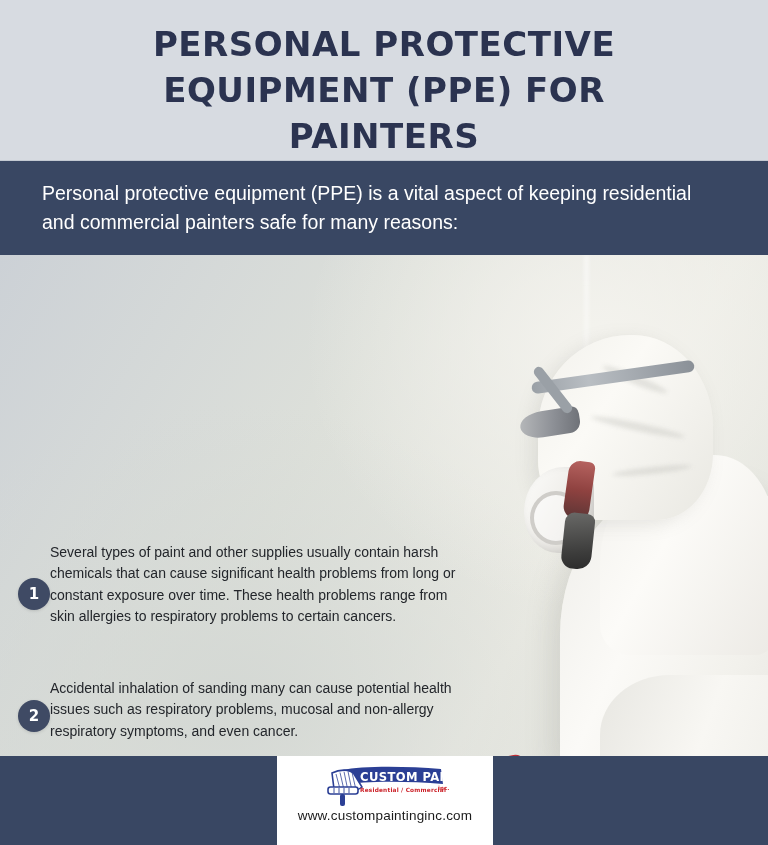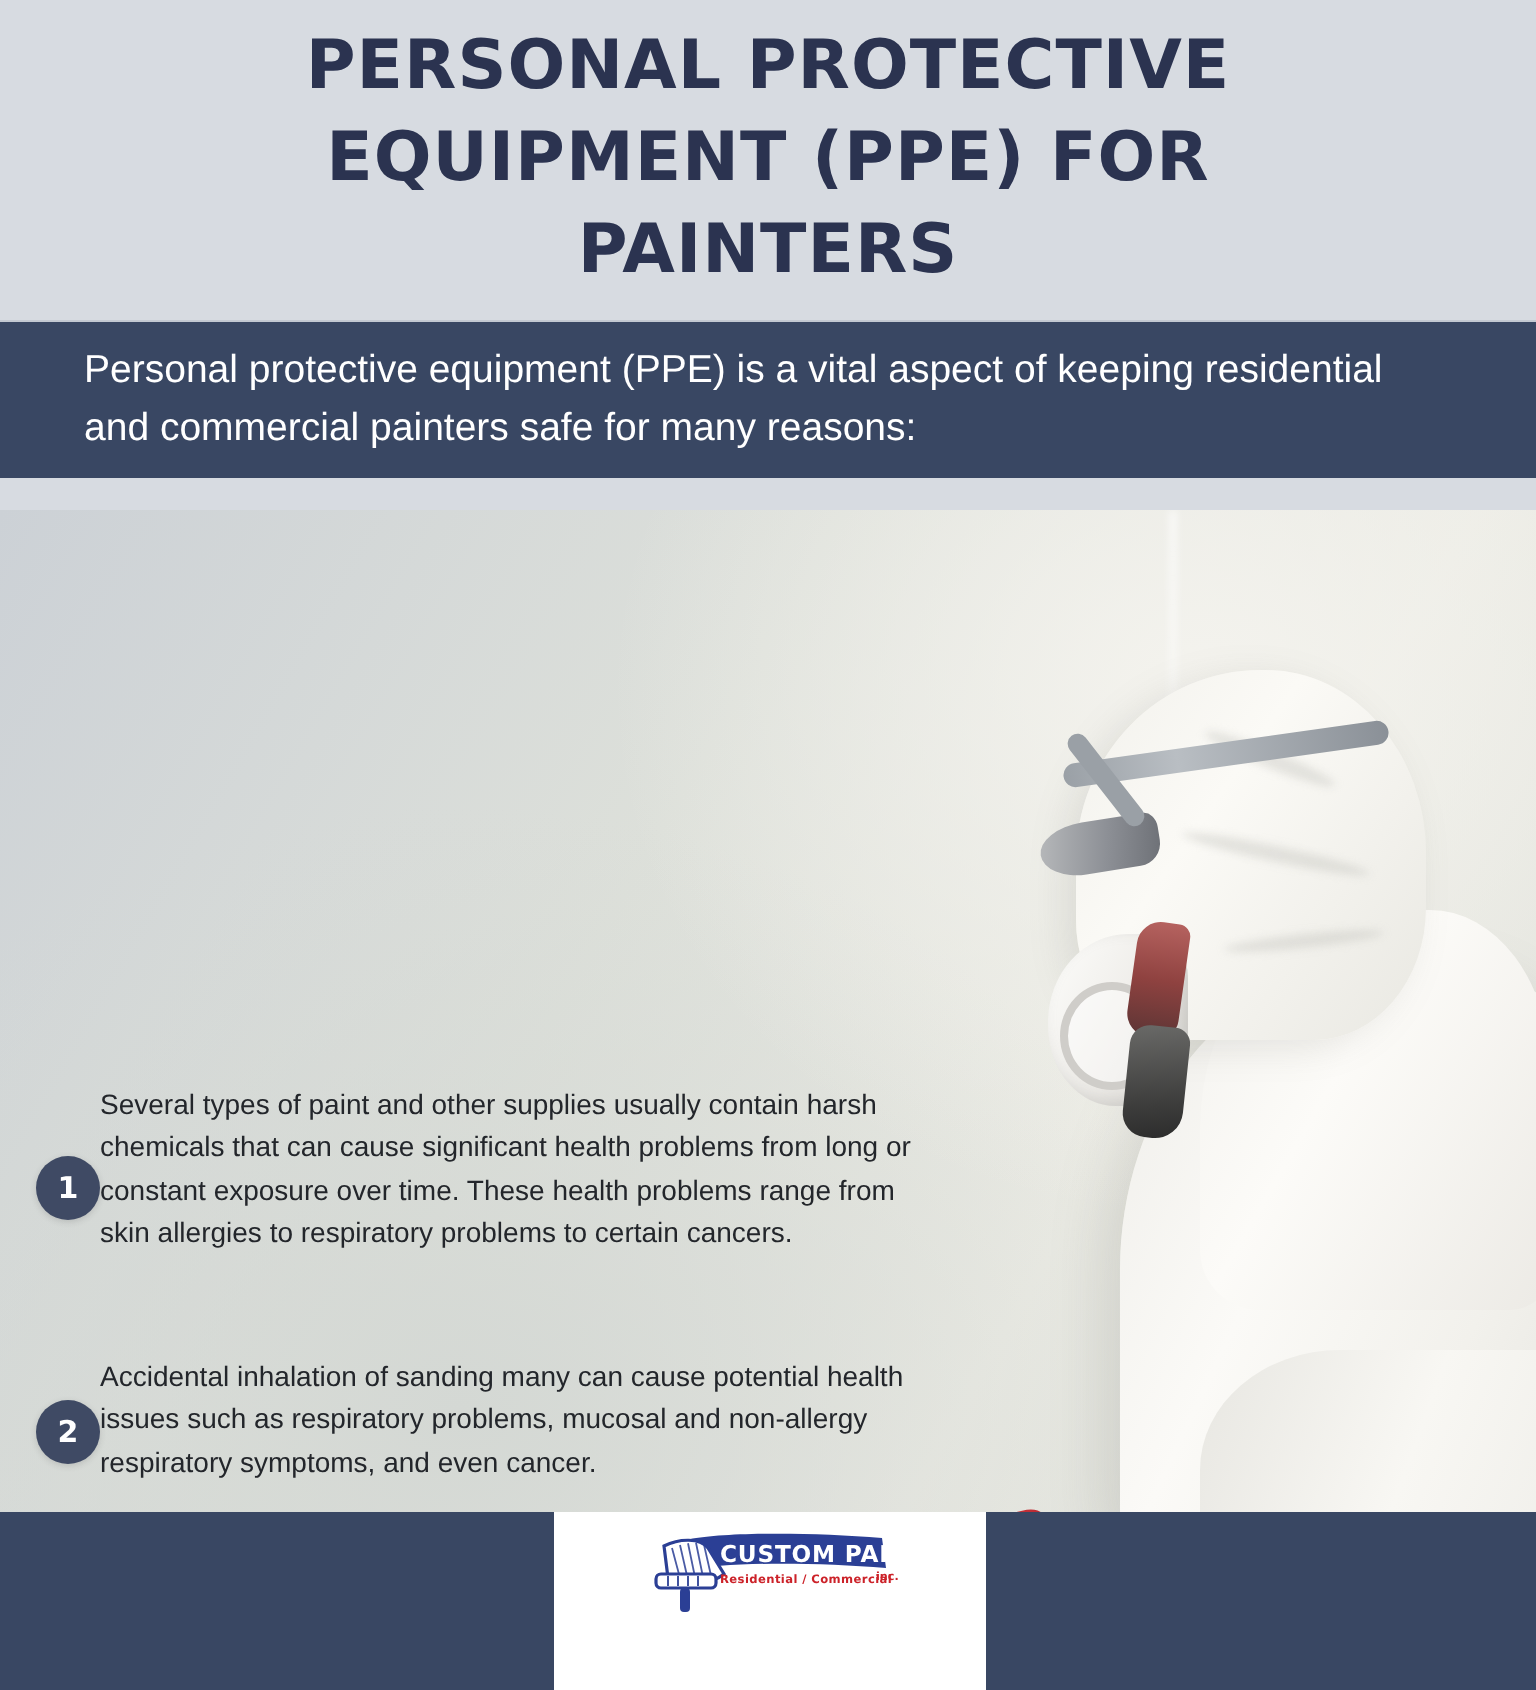--- a/index.html
+++ b/index.html
@@ -21,21 +21,21 @@
   }
 
   
   .header {
     position: absolute;
     left: 0; top: 0;
     width: 768px;
     height: 160px;
     background: #d7dbe1;
     display: flex;
-    align-items: center;
+    align-items: flex-end;
     justify-content: center;
     box-sizing: border-box;
     padding: 0 30px;
   }
   .header-title {
     color: #2b3350;
     font-family: "DejaVu Sans", sans-serif;
     font-weight: bold;
     font-size: 34px;
     line-height: 1.35;
@@ -44,21 +44,21 @@
     text-transform: uppercase;
     margin: 0;
     width: 640px;
   }
 
   
   .intro-band {
     position: absolute;
     left: 0; top: 160px;
     width: 768px;
-    height: 79px;
+    height: 95px;
     background: #394763;
     box-sizing: border-box;
     display: flex;
     align-items: center;
     border-top: 1px solid #c3c9d2;
   }
   .intro-text {
     color: #ffffff;
     font-size: 19.5px;
     line-height: 1.5;
@@ -371,16 +371,17 @@
           <line x1="39" y1="24" x2="39" y2="29" stroke="#2b3f95" stroke-width="0.9"></line>
 
           <rect x="30" y="30" width="5" height="12" rx="2" fill="#2b3f95"></rect>
 
           <text x="50" y="17" font-family="DejaVu Sans, sans-serif" font-size="11.6" font-weight="bold" fill="#ffffff" letter-spacing="0.4">CUSTOM PAINTING</text>
           <text x="128" y="26" font-family="DejaVu Sans, sans-serif" font-size="5.6" font-weight="bold" fill="#cc2229">inc.</text>
           <text x="50" y="27.5" font-family="DejaVu Sans, sans-serif" font-size="5.8" font-weight="bold" fill="#cc2229" letter-spacing="0.2">Residential / Commercial</text>
         </svg>
       </div>
 
+      <div class="logo-url">www.custompaintinginc.com</div>
     </div>
   </div>
 
 </div>
 
 </body></html>

